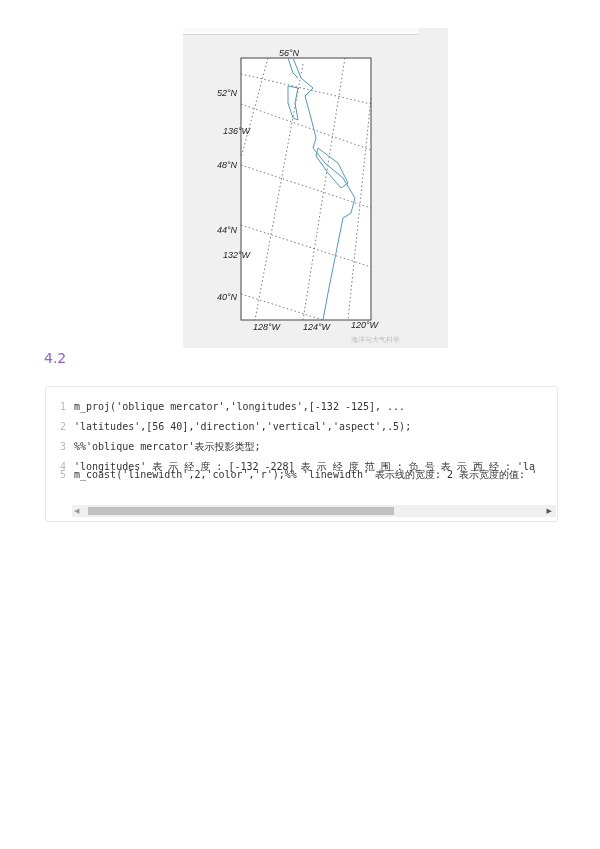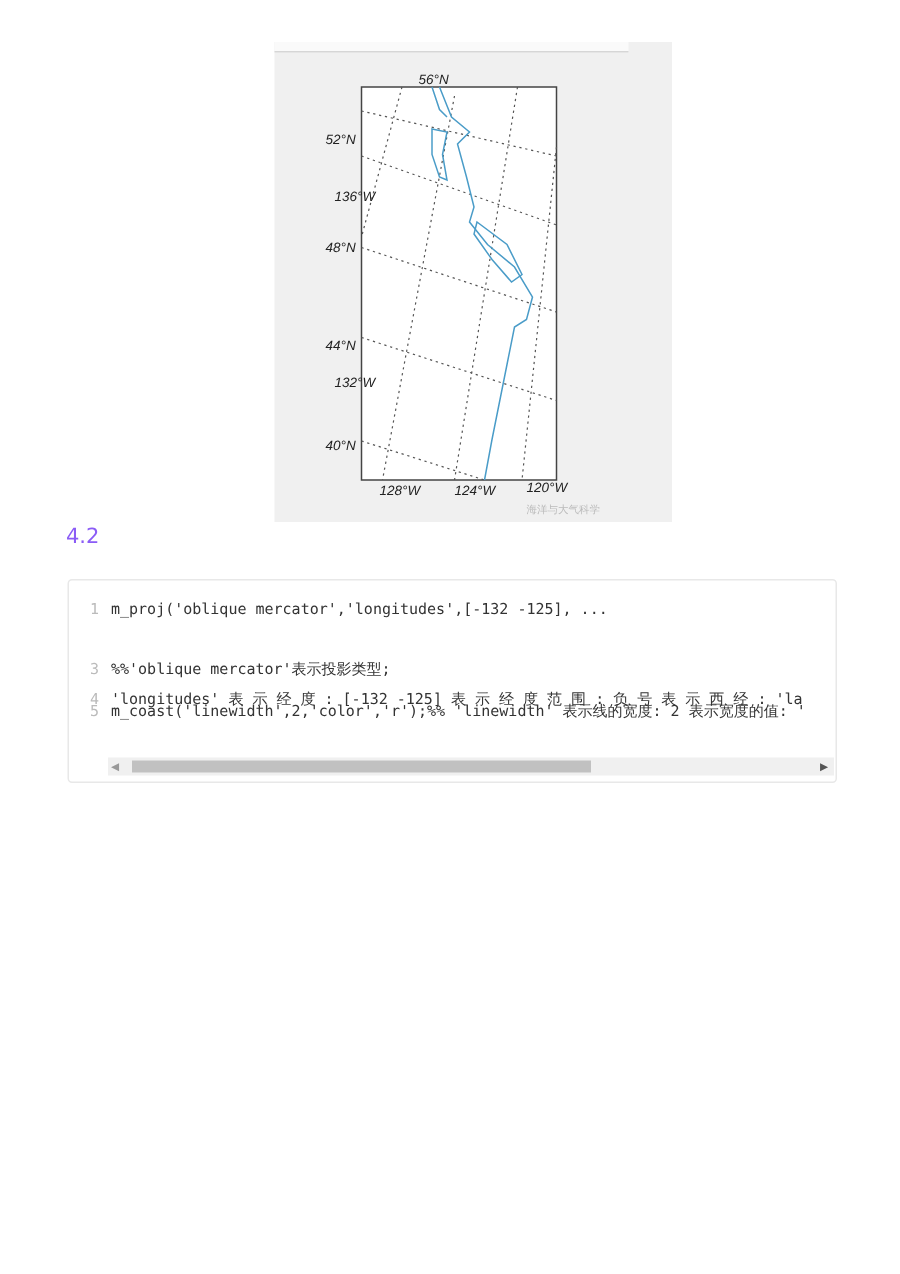--- a/index.html
+++ b/index.html
@@ -53,22 +53,23 @@
     <text class="tick" x="120" y="302">124°W</text>
     <text class="tick" x="168" y="300">120°W</text>
     <text x="168" y="314" font-size="7" fill="#bbb">海洋与大气科学</text>
   </svg>
 </div>
 
 <div class="section-title">4.2</div>
 
 <div class="codebox">
   <div class="code-line" style="top:11px"><span class="ln">1</span><span>m_proj('oblique mercator','longitudes',[-132 -125], ...</span></div>
+  <div class="code-line" style="top:31px"><span class="ln">2</span><span>'latitudes',[56 40],'direction','vertical','aspect',.5);</span></div>
   <div class="code-line" style="top:51px"><span class="ln">3</span><span>%%'oblique mercator'表示投影类型;</span></div>
-  <div class="code-line" style="top:71px"><span class="ln">4</span><span>'longitudes' 表 示 经 度 : [-132 -125] 表 示 经 度 范 围 : 负 号 表 示 西 经 : 'la</span></div>
+  <div class="code-line" style="top:71px"><span class="ln">4</span><span>'longitudes' 表 示 经 度 : [-132 -228] 表 示 经 度 范 围 : 负 号 表 示 西 经 : 'la</span></div>
   <div class="code-line" style="top:79px"><span class="ln">5</span><span>m_coast('linewidth',2,'color','r');%% 'linewidth' 表示线的宽度: 2 表示宽度的值: '</span></div>
   <div class="scrollbar">
     <span class="sb-left">◀</span>
     <div class="sb-thumb"></div>
     <span class="sb-right">▶</span>
   </div>
 </div>
 
 <div class="watermark">知乎 @burge(波哥)</div>
 

